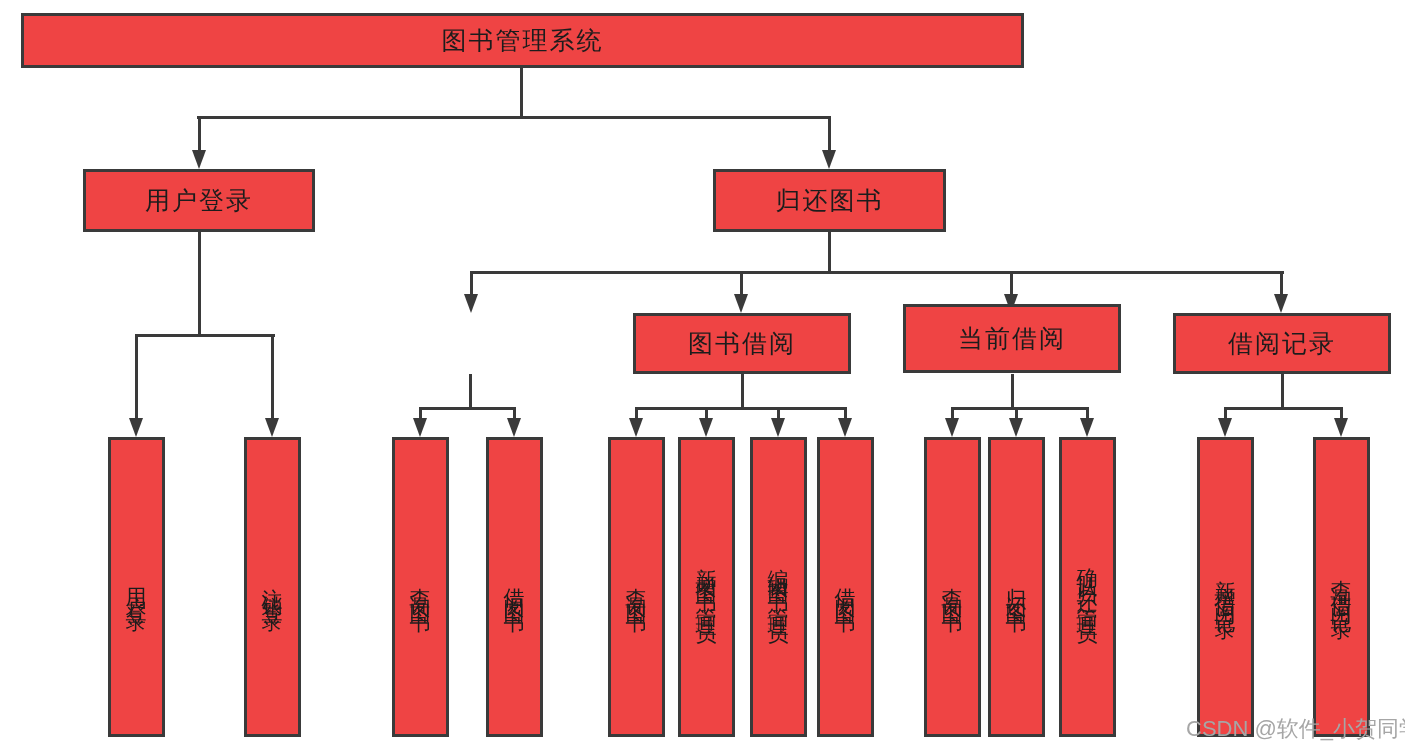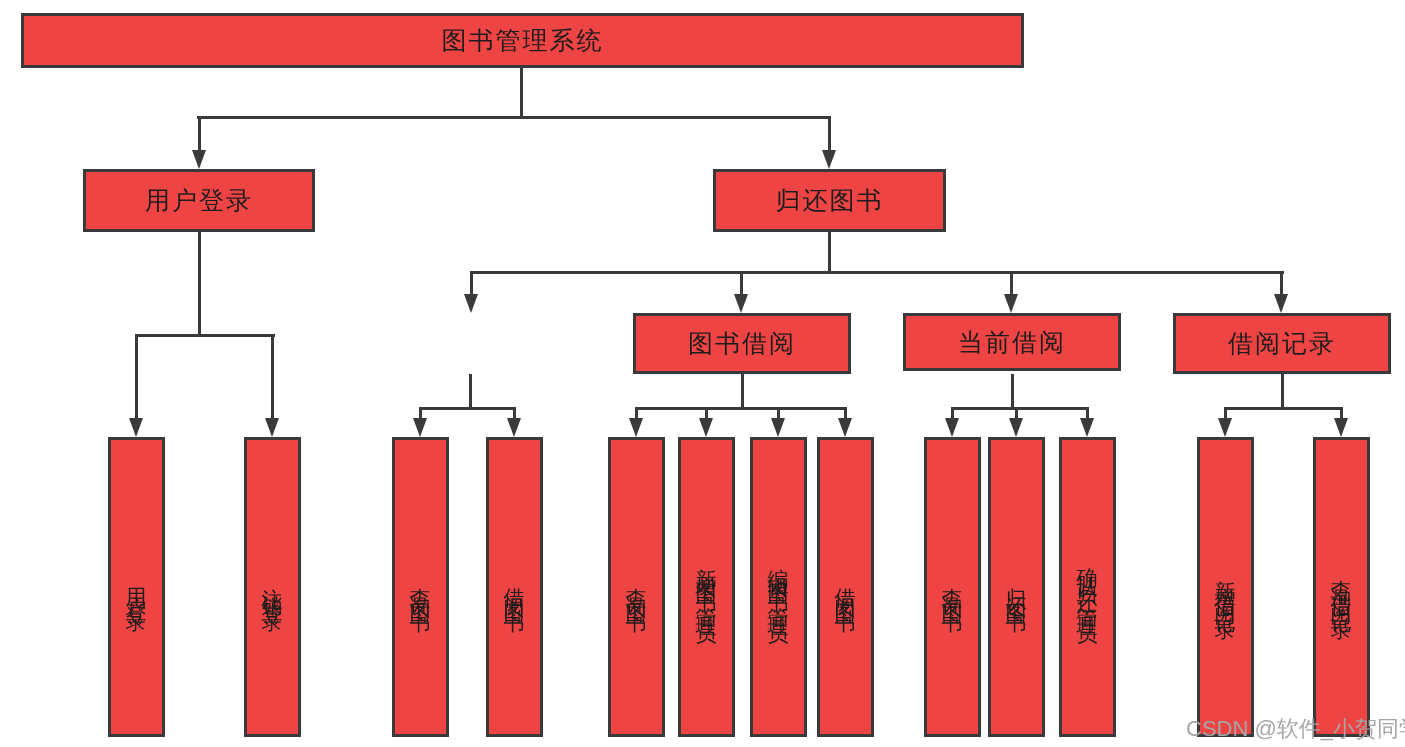--- a/index.html
+++ b/index.html
@@ -74,21 +74,21 @@
 
   <div class="box" style="left:713px;top:169px;width:233px;height:63px">
     <span class="hlabel">归还图书</span>
   </div>
 
 
   <div class="box" style="left:633px;top:313px;width:218px;height:61px">
     <span class="hlabel">图书借阅</span>
   </div>
 
-  <div class="box" style="left:903px;top:313px;width:218px;height:58px">
+  <div class="box" style="left:903px;top:304px;width:218px;height:69px">
     <span class="hlabel">当前借阅</span>
   </div>
 
   <div class="box" style="left:1173px;top:313px;width:218px;height:61px">
     <span class="hlabel">借阅记录</span>
   </div>
 
   <div class="box vbox" style="left:108px">
     <span class="vtext">用户登录</span>
   </div>

